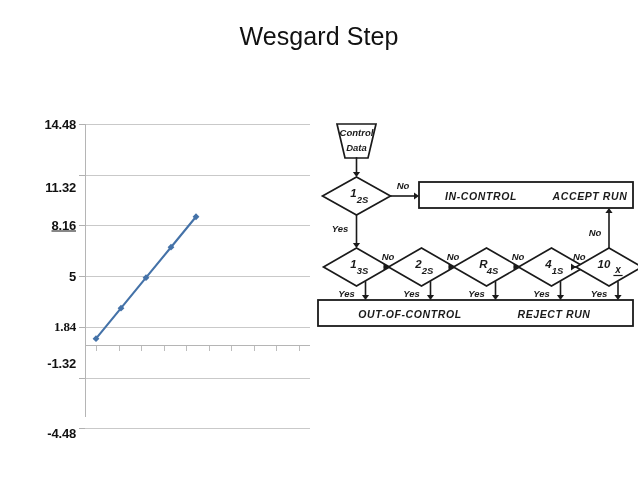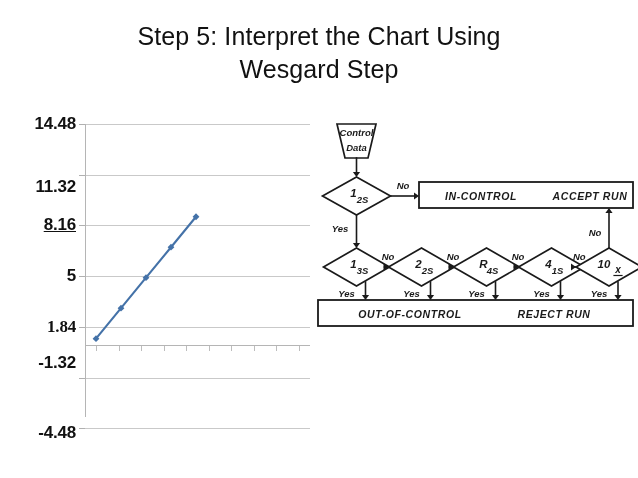--- a/index.html
+++ b/index.html
@@ -14,42 +14,41 @@
     position:absolute;left:0;top:20px;width:638px;text-align:center;
     font-size:25px;line-height:33px;color:#111;font-weight:400;
     letter-spacing:.1px;
   }
   #title .ln{display:block;}
 
   
   #chart{position:absolute;left:0;top:104px;width:320px;height:330px;}
   .ylab{
     position:absolute;right:0;width:52px;text-align:right;
-    font-size:17px;color:#111;transform:translateY(-50%);
+    font-size:13px;color:#111;transform:translateY(-50%);
     font-weight:600;letter-spacing:-.2px;
   }
   .ylabwrap{position:absolute;left:24px;top:0;width:52px;height:330px;}
   .gridline{position:absolute;left:85px;width:225px;height:1px;background:#c9c9c9;}
   .ytick{position:absolute;left:79px;width:6px;height:1px;background:#b0b0b0;}
   #yaxis{position:absolute;left:85px;top:20px;width:1px;height:293px;background:#b5b5b5;}
   #xaxis{position:absolute;left:85px;top:241px;width:225px;height:1px;background:#b5b5b5;}
   .xtick{position:absolute;top:242px;width:1px;height:5px;background:#bdbdbd;}
   #series{position:absolute;left:0;top:0;width:320px;height:330px;overflow:visible;}
 
   
   #flow{position:absolute;left:300px;top:120px;width:338px;height:210px;font-style:italic;}
   #flow svg{display:block;}
 </style>
 </head>
 <body>
 
 <div id="slide">
 
   <div id="title">
-    <span class="ln">Step 5: Interpret the Chart Using</span>
     <span class="ln">Wesgard Step</span>
   </div>
 
   <div id="chart">
     <div class="ylabwrap" id="ylabwrap">
         <div class="ylab" style="top: 20px;">14.48</div>
         <div class="ylab" style="top: 70.7px; margin-top: 12px;">11.32</div>
         <div class="ylab" style="top: 121.4px; text-decoration: underline;">8.16</div>
         <div class="ylab" style="top: 172.1px;">5</div>
         <div class="ylab" style="top: 222.8px; font-family: Liberation Serif, serif;">1.84</div>

